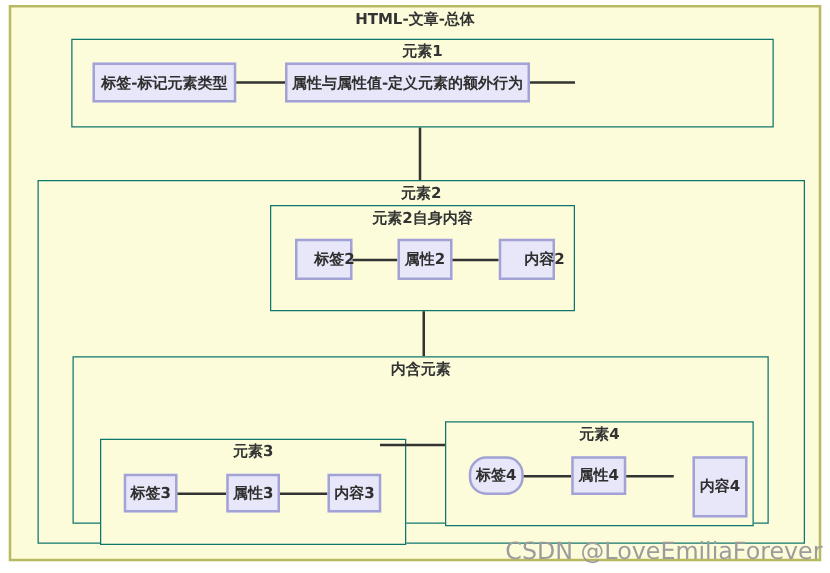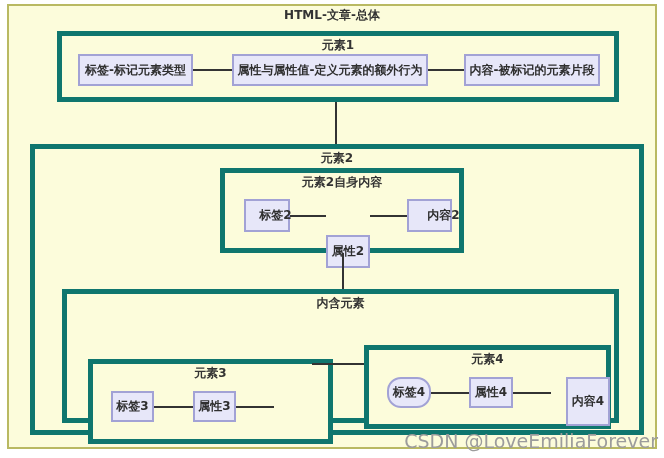--- a/index.html
+++ b/index.html
@@ -14,21 +14,21 @@
     height: 458px;
     background: #ffffff;
     overflow: hidden;
     color: #333333;
   }
   
   .ybox {
     position: absolute;
     box-sizing: border-box;
     background: #fcfcdb;
-    border: 5px solid #0f766e;
+    border: 1px solid #0f766e;
   }
   .ybox.outer {
     border-width: 2px;
     border-color: #b9b962;
     font-weight: bold;
   }
   .ybox-title {
     position: absolute;
     top: 2px;
     left: 0;
@@ -78,48 +78,48 @@
 
   <div class="ybox outer" style="left:7px; top:4px; width:650px; height:445px;">
     <div class="ybox-title">HTML-文章-总体</div>
 
     <div class="ybox" style="left:48px; top:25px; width:562px; height:71px;">
       <div class="ybox-title">元素1</div>
       <div class="node" style="left:16px; top:18px; width:115px; height:32px;">标签-标记元素类型</div>
       <div class="hline" style="left:131px; top:33px; width:39px;"></div>
       <div class="node" style="left:170px; top:18px; width:196px; height:32px;">属性与属性值-定义元素的额外行为</div>
       <div class="hline" style="left:366px; top:33px; width:36px;"></div>
-      <div class="node" style="left:402px; top:18px; width:136px; height:32px;">内容-被标记的元素片段</div>
     </div>
 
     <div class="vline" style="left:326px; top:96px; height:42px;"></div>
 
     <div class="ybox" style="left:21px; top:138px; width:614px; height:291px;">
       <div class="ybox-title">元素2</div>
 
       <div class="ybox" style="left:185px; top:19px; width:244px; height:85px;">
         <div class="ybox-title">元素2自身内容</div>
         <div class="node" style="left:19px; top:26px; width:46px; height:33px;padding-left:17px;">标签2</div>
         <div class="hline" style="left:65px; top:42px; width:36px;"></div>
-        <div class="node" style="left:101px; top:26px; width:44px; height:33px;margin-top:36px;">属性2</div>
+        <div class="node" style="left:101px; top:26px; width:44px; height:33px;">属性2</div>
         <div class="hline" style="left:145px; top:42px; width:37px;"></div>
         <div class="node" style="left:182px; top:26px; width:45px; height:33px;padding-left:28px;">内容2</div>
       </div>
 
       <div class="vline" style="left:307px; top:104px; height:36px;"></div>
 
       <div class="ybox" style="left:27px; top:140px; width:557px; height:134px;">
         <div class="ybox-title">内含元素</div>
 
         <div class="ybox" style="left:21px; top:27px; width:245px; height:85px;margin-top:38px;">
           <div class="ybox-title">元素3</div>
           <div class="node" style="left:18px; top:27px; width:43px; height:31px;">标签3</div>
           <div class="hline" style="left:61px; top:42px; width:39px;"></div>
           <div class="node" style="left:100px; top:27px; width:43px; height:31px;">属性3</div>
           <div class="hline" style="left:143px; top:42px; width:38px;"></div>
+          <div class="node" style="left:181px; top:27px; width:43px; height:31px;">内容3</div>
         </div>
 
         <div class="hline" style="left:245px; top:69px; width:70px;"></div>
 
         <div class="ybox" style="left:297px; top:27px; width:247px; height:84px;margin-top:24px;">
           <div class="ybox-title">元素4</div>
           <div class="node" style="left:18px; top:27px; width:44px; height:31px;border-radius:14px;">标签4</div>
           <div class="hline" style="left:62px; top:42px; width:38px;"></div>
           <div class="node" style="left:100px; top:27px; width:44px; height:31px;">属性4</div>
           <div class="hline" style="left:144px; top:42px; width:38px;"></div>

